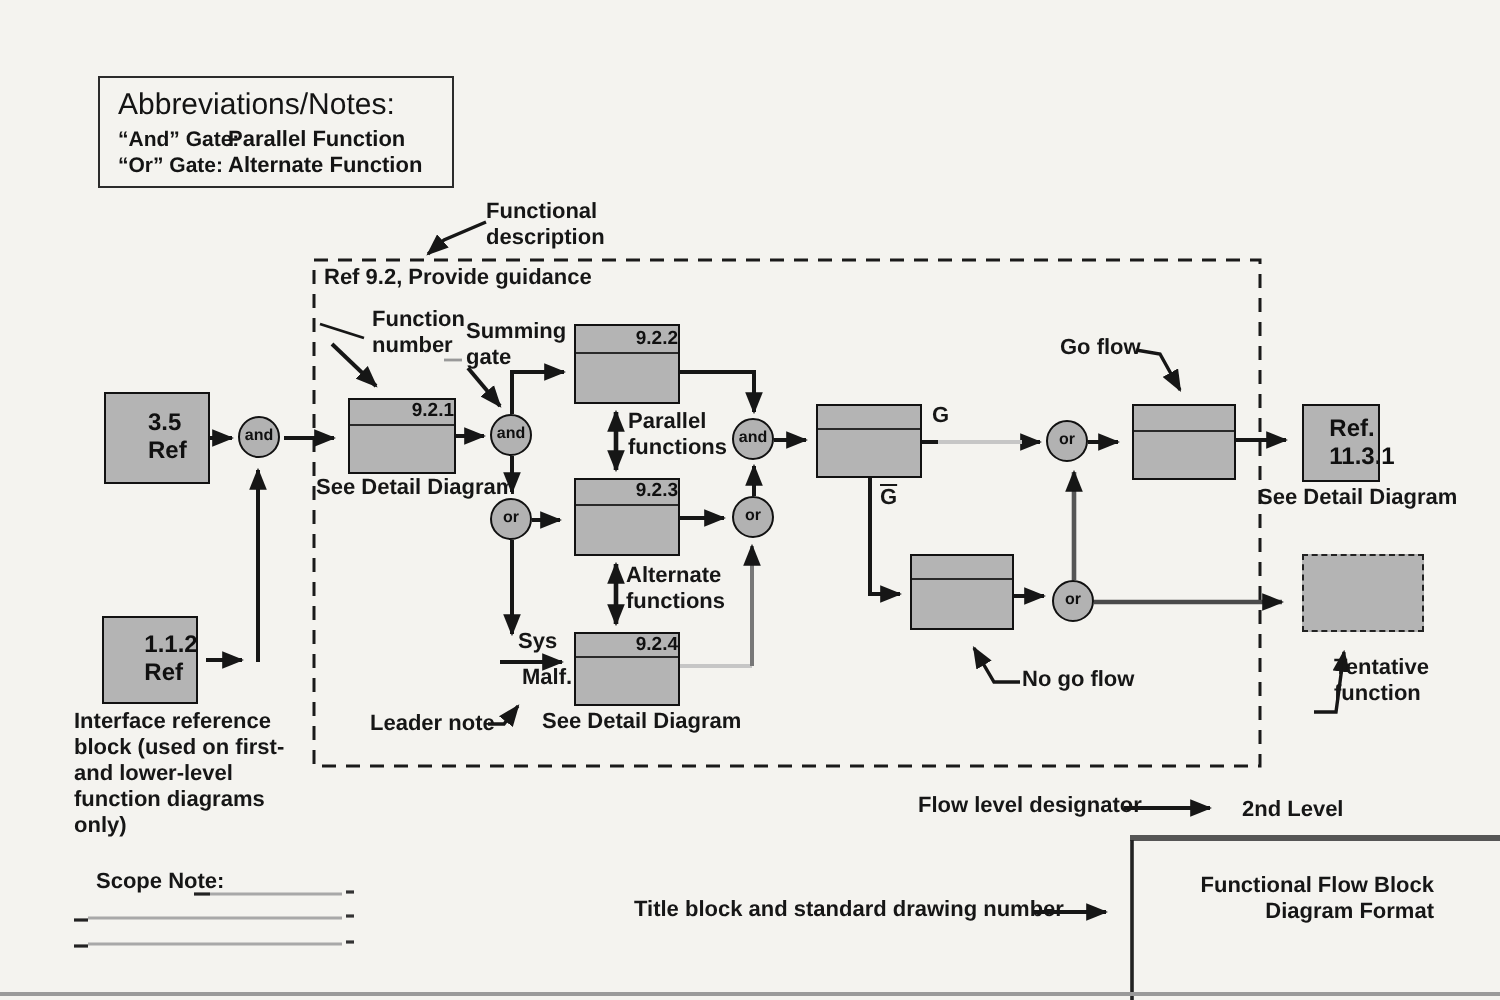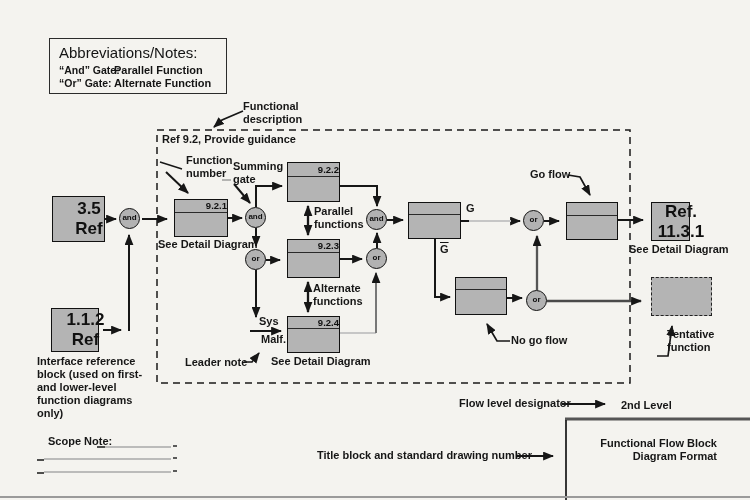--- a/index.html
+++ b/index.html
@@ -15,22 +15,22 @@
   }
   .blk{
     position:absolute;background:#b4b4b4;border:1.6px solid #111;
     box-sizing:border-box;
   }
   .hdr{
     height:12px;border-bottom:1.6px solid #2a2a2a;
     font-weight:700;font-size:9.5px;line-height:12px;text-align:right;color:#101010;
   }
   .refblk{
-    display:flex;align-items:center;justify-content:center;text-align:center;
-    font-weight:700;font-size:17px;line-height:1.15;color:#101010;white-space:pre-line;padding-left:21px;
+    display:flex;align-items:center;justify-content:center;
+    font-weight:700;font-size:12px;line-height:1.15;color:#101010;white-space:pre-line;padding-left:21px;
   }
   .gate{
     position:absolute;width:21px;height:21px;border-radius:50%;
     background:#b2b2b2;border:1.5px solid #111;box-sizing:border-box;
     font-weight:700;font-size:8px;line-height:18px;text-align:center;color:#101010;
   }
   .notes{
     position:absolute;left:49px;top:38px;width:178px;height:56px;
     border:1.4px solid #2b2b2b;box-sizing:border-box;
   }

